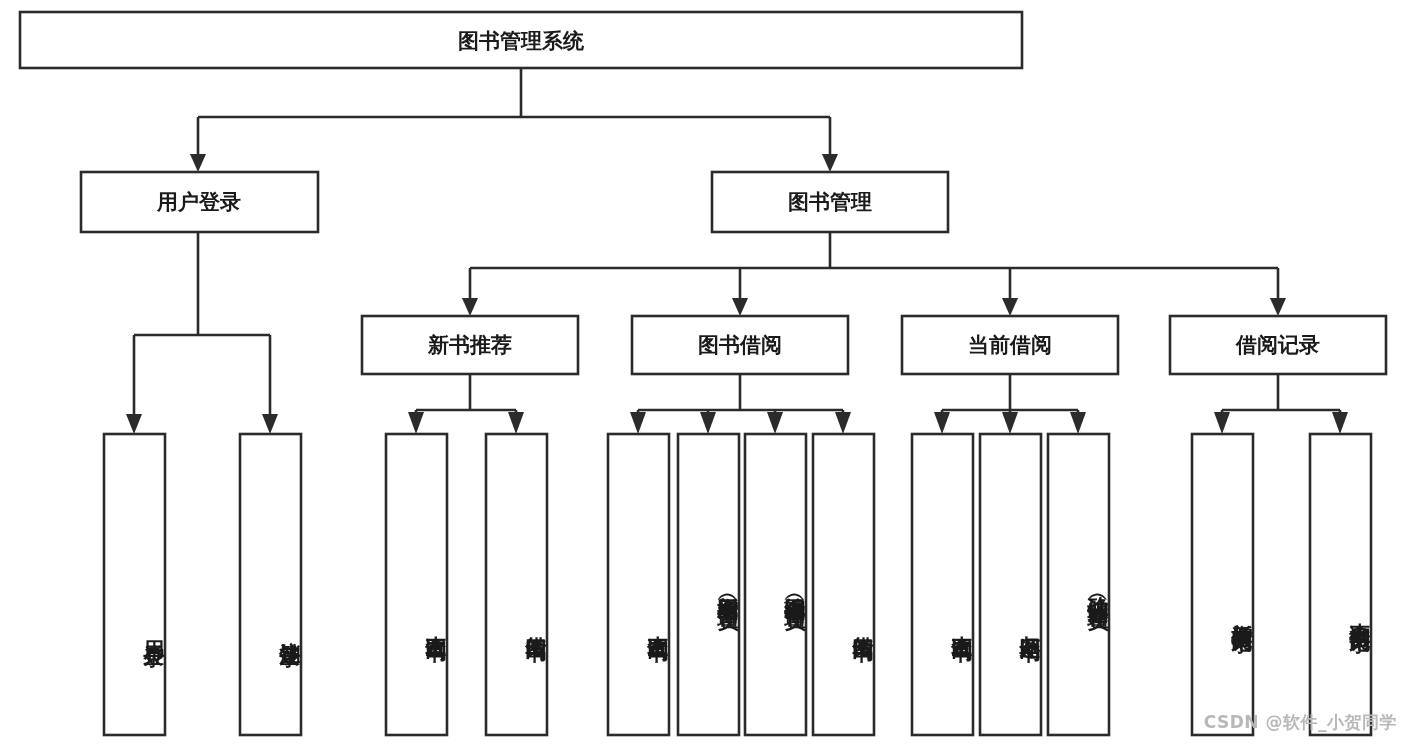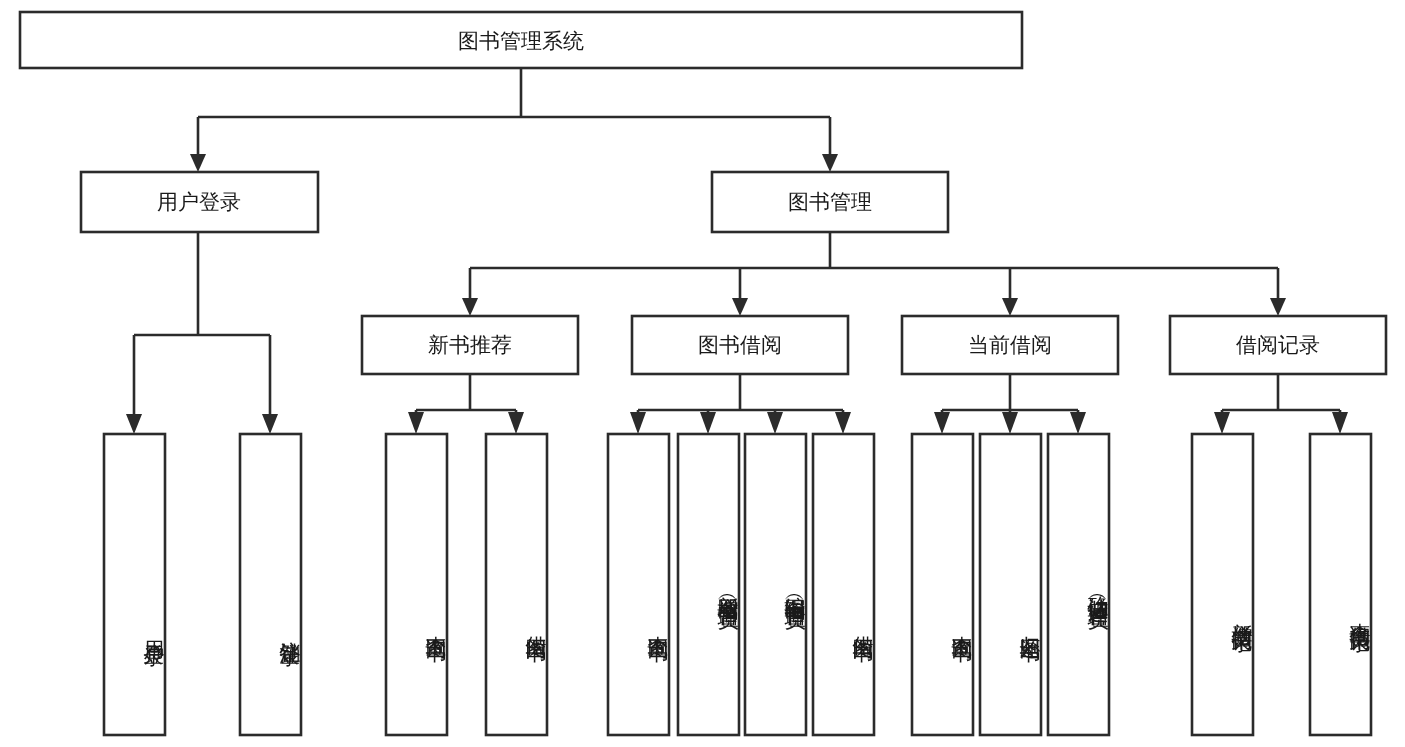--- a/index.html
+++ b/index.html
@@ -11,20 +11,21 @@
     width: 1405px;
     height: 747px;
     font-family: "DejaVu Sans", "Liberation Sans", sans-serif;
     overflow: hidden;
   }
   #diagram-root {
     position: relative;
     width: 1405px;
     height: 740px;
     background: #ffffff;
+    font-weight: bold;
   }
   svg#tree-canvas {
     position: absolute;
     left: 0;
     top: 0;
     width: 1405px;
     height: 747px;
   }
   .node-box {
     fill: #ffffff;
@@ -205,13 +206,14 @@
   <div class="leaf-label" style="left:745px; top:440px; width:61px; height:295px;">编辑图书（管理员）</div>
   <div class="leaf-label" style="left:813px; top:510px; width:61px; height:225px;">借阅图书</div>
 
   <div class="leaf-label" style="left:912px; top:510px; width:61px; height:225px;">查询图书</div>
   <div class="leaf-label" style="left:980px; top:510px; width:61px; height:225px;">归还图书</div>
   <div class="leaf-label" style="left:1048px; top:440px; width:61px; height:295px;">确认归还（管理员）</div>
 
   <div class="leaf-label" style="left:1192px; top:488px; width:61px; height:247px;">新增借阅记录</div>
   <div class="leaf-label" style="left:1310px; top:488px; width:61px; height:247px;">查询借阅记录</div>
 
+  <div class="watermark">CSDN @软件_小贺同学</div>
 </div>
 
 </body></html>

